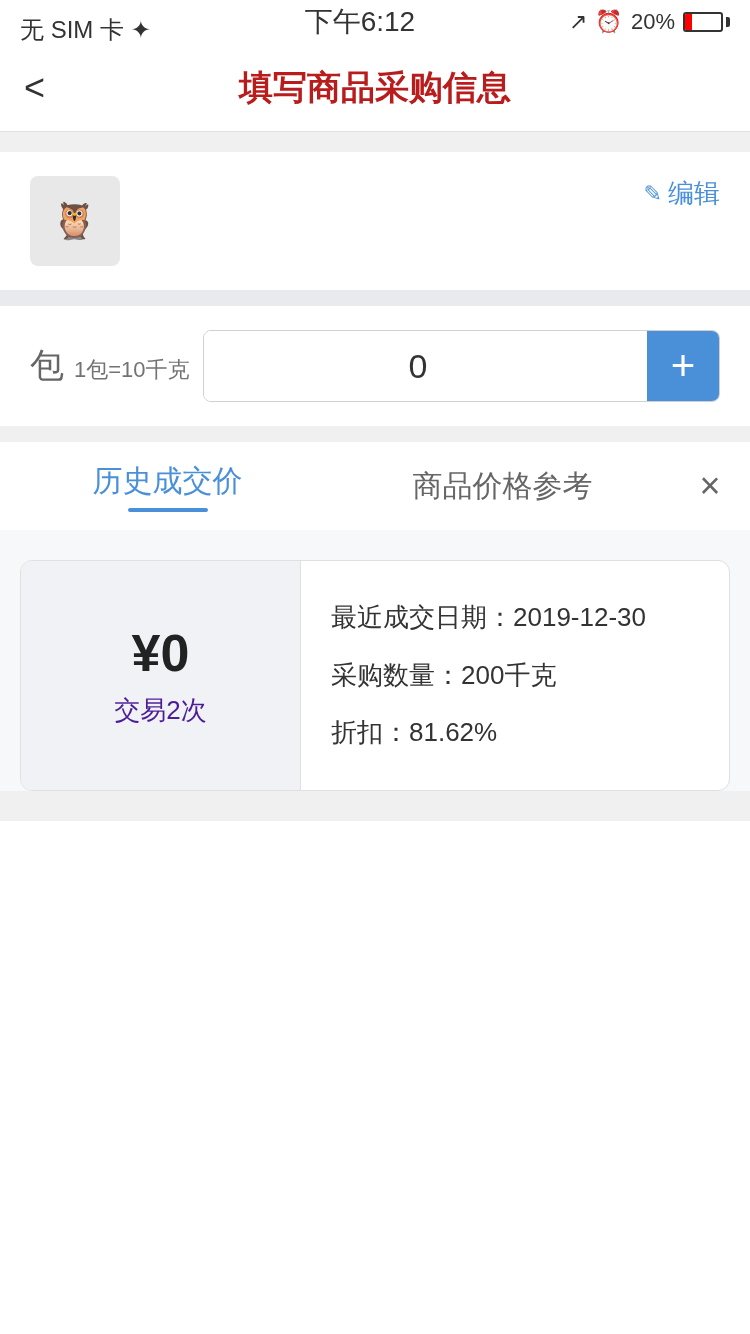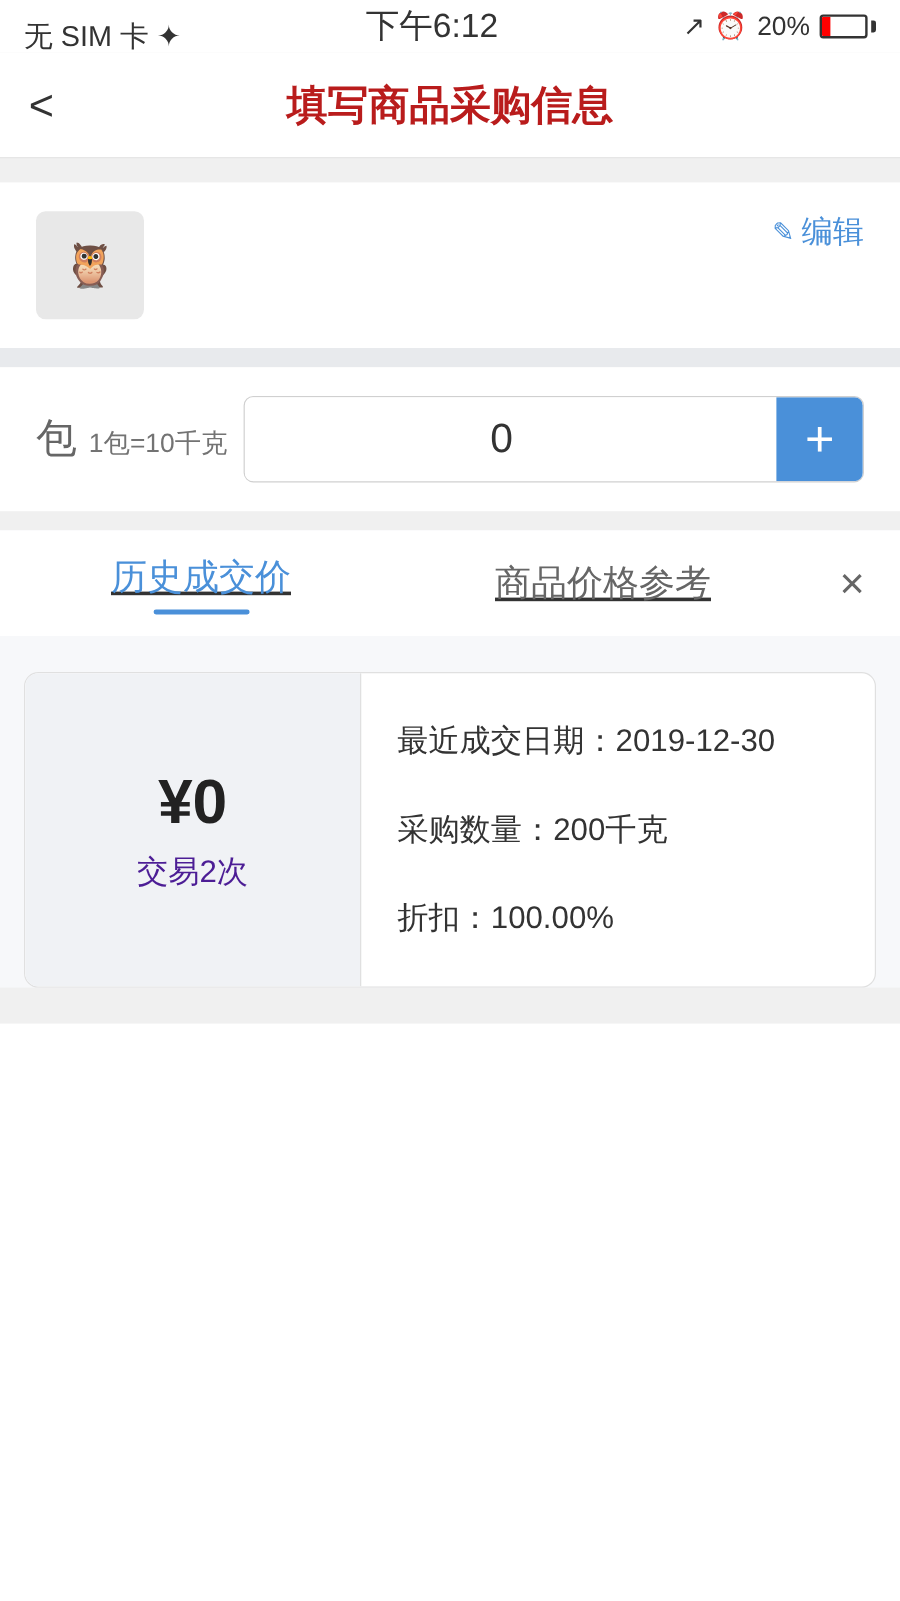--- a/index.html
+++ b/index.html
@@ -259,21 +259,20 @@
       position: relative;
     }
     .tab-item {
       flex: 1;
       display: flex;
       flex-direction: column;
       align-items: center;
       justify-content: center;
       height: 100%;
       cursor: pointer;
-      text-decoration: underline;
     }
     .tab-label {
       font-size: 30px;
     }
     .tab-label.active {
       color: #4a90d9;
       font-weight: 500;
     }
     .tab-label.inactive {
       color: #666;
@@ -322,21 +321,21 @@
     .trade-count {
       font-size: 26px;
       color: #4c1d95;
       margin-top: 10px;
     }
     .trade-right {
       flex: 1;
       padding: 36px 30px;
       display: flex;
       flex-direction: column;
-      gap: 32px;
+      gap: 16px;
     }
     .trade-detail-row {
       font-size: 26px;
       color: #333;
       line-height: 1.6;
     }
 
     
     .empty-area {
       flex: 1;
@@ -418,20 +417,20 @@
       <div class="trade-count">交易2次</div>
     </div>
     <div class="trade-right">
       <div class="trade-detail-row">
         <span>最近成交日期：</span><span>2019-12-30</span>
       </div>
       <div class="trade-detail-row">
         <span>采购数量：</span><span>200千克</span>
       </div>
       <div class="trade-detail-row">
-        <span>折扣：</span><span>100.00%</span>
+        <span>折扣：</span><span>81.62%</span>
       </div>
     </div>
   </div>
 
 </div>
 
 <div class="empty-area"></div>
 
 </body></html>

